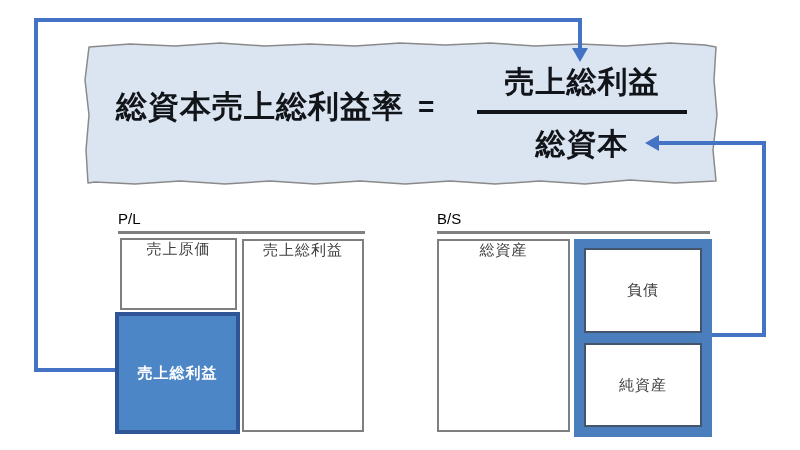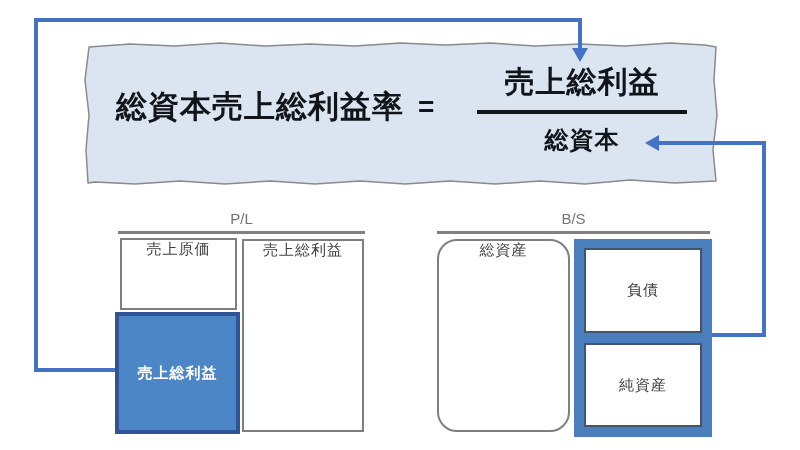--- a/index.html
+++ b/index.html
@@ -29,44 +29,44 @@
   .formula-equals {
     margin-left: 14px; font-size: 28px; font-weight: 900; color: #111418;
   }
   .formula-numerator {
     left: 478px; top: 62px; width: 208px; height: 36px;
     font-size: 30px; font-weight: 900; color: #111418;
     text-align: center; letter-spacing: 1px;
   }
   .formula-denominator {
     left: 478px; top: 124px; width: 208px; height: 36px;
-    font-size: 24px; font-weight: 900; color: #111418;
+    font-size: 30px; font-weight: 900; color: #111418;
     text-align: center; letter-spacing: 1px;
   }
 
   
   .section-label {
-    font-size: 15px; color: #737373; text-align: center; font-weight: 400;
+    font-size: 15px; color: #000000; font-weight: 400;
   }
   .pl-label { left: 118px; top: 210px; width: 247px; }
   .bs-label { left: 437px; top: 210px; width: 273px; }
   .section-rule { height: 3px; background: #808080; }
   .pl-rule { left: 118px; top: 231px; width: 247px; }
   .bs-rule { left: 437px; top: 231px; width: 273px; }
 
   
   .plain-box {
     background: #ffffff;
     border: 2px solid #7f7f7f;
     display: flex; align-items: flex-start; justify-content: center;
     font-size: 15px; color: #3d3d3d; letter-spacing: 1px;
   }
   .box-cost    { left: 120px; top: 238px; width: 117px; height: 72px; }
   .box-netsales{ left: 242px; top: 239px; width: 122px; height: 193px; }
-  .box-assets  { left: 437px; top: 239px; width: 133px; height: 193px; border-radius: 20px; }
+  .box-assets  { left: 437px; top: 239px; width: 133px; height: 193px; }
 
   .box-grossprofit {
     left: 115px; top: 312px; width: 125px; height: 122px;
     background: #4c86c6;
     border: 4px solid #2f5597;
     display: flex; align-items: center; justify-content: center;
     font-size: 15px; font-weight: 700; color: #ffffff; letter-spacing: 1px;
   }
 
   .bs-frame {

